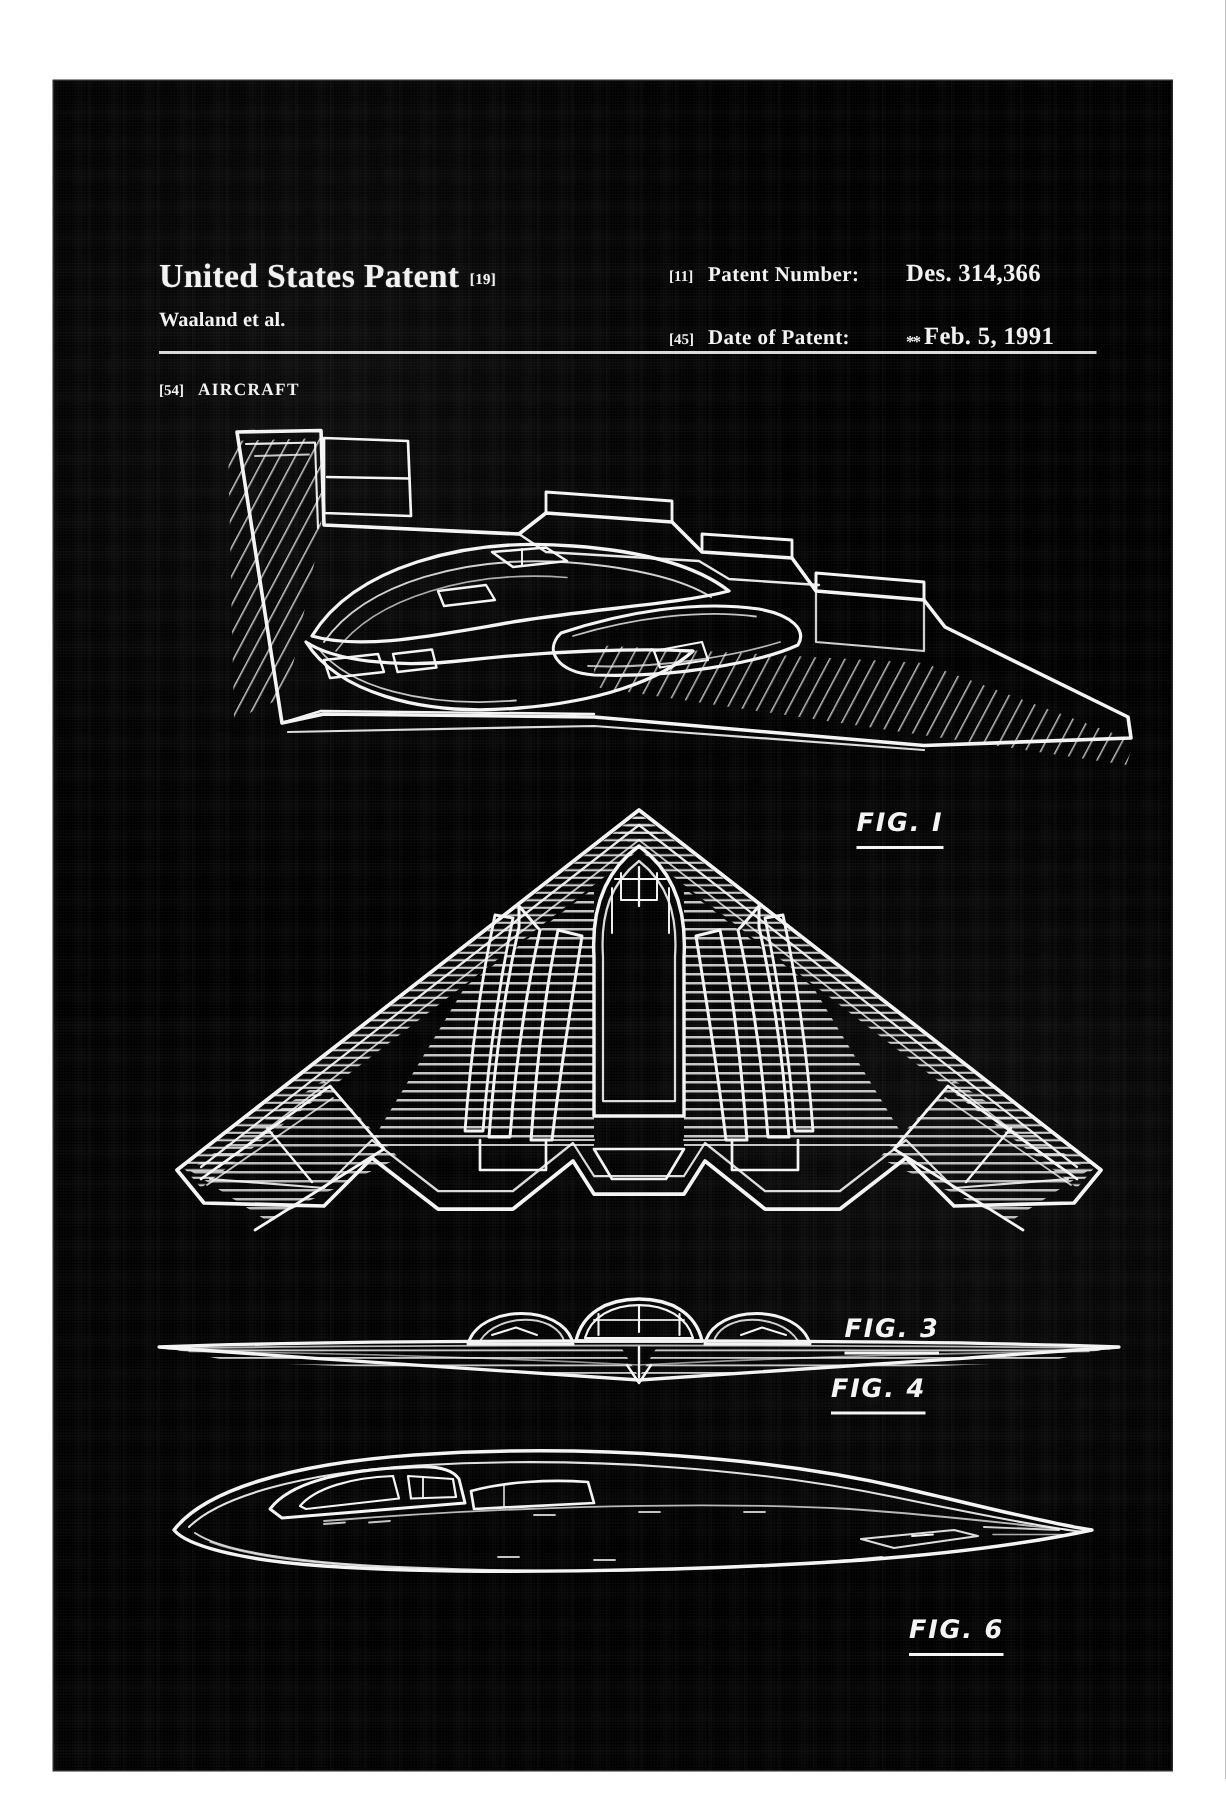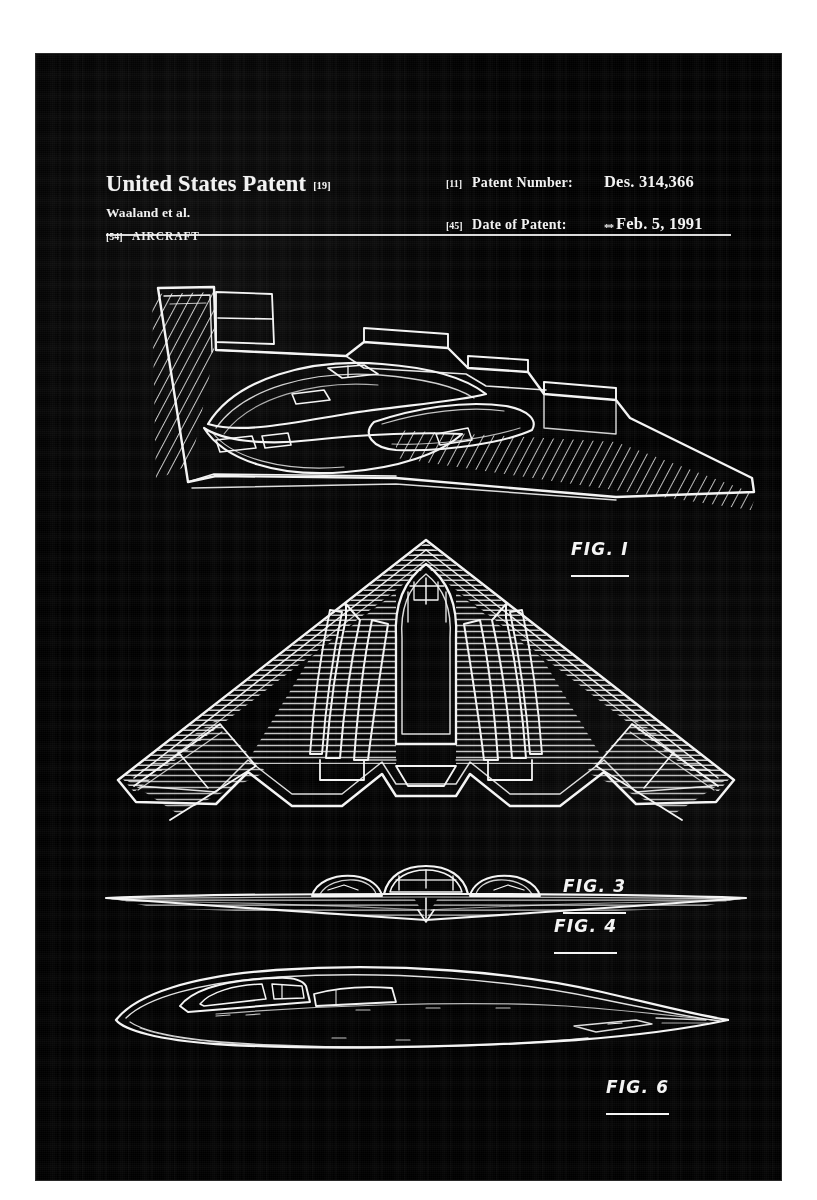--- a/index.html
+++ b/index.html
@@ -53,37 +53,37 @@
   .rowline{display:flex; align-items:baseline; white-space:nowrap;}
   .rowline + .rowline{margin-top:22px;}
   .bk2{font-size:10px; font-weight:bold; width:26px; flex:0 0 26px;}
   .lbl{font-size:14px; font-weight:bold; letter-spacing:.3px; width:132px; flex:0 0 132px;}
   .val{font-size:16.5px; font-weight:bold; letter-spacing:.2px;}
   .dagger{font-size:11px; vertical-align:-2px; margin-right:3px; letter-spacing:-1px;}
 
   .rule{position:absolute; left:70px; top:180px; width:625px; height:2px;
         background:#ededed; opacity:.92;}
 
-  .hdr-bottom{position:absolute; left:70px; top:176px; width:625px; display:flex; color:#f2f2f2;}
+  .hdr-bottom{position:absolute; left:70px; top:200px; width:625px; display:flex; color:#f2f2f2;}
   .hb-left{width:330px; display:flex; align-items:baseline;}
   .hb-right{flex:1; display:flex; align-items:baseline; padding-left:10px;}
   .title54{font-size:11.5px; font-weight:bold; letter-spacing:.9px;}
   .asg-lbl{font-size:11px; font-weight:bold; width:64px; flex:0 0 64px;}
   .asg-val{font-size:11px; line-height:1.32; max-width:205px;}
   .asg-val b{font-weight:bold;}
 
   
   .fig{position:absolute;}
   .fig svg{display:block; overflow:visible;}
   .figlabel{
     position:absolute; color:#f4f4f4;
     font-family:"DejaVu Sans", sans-serif;
     font-style:italic; font-weight:bold; font-size:17px;
     letter-spacing:1.2px; border-bottom:2px solid #f4f4f4;
-    padding-bottom:16px; white-space:nowrap;
+    padding-bottom:5px; white-space:nowrap;
   }
   #fig1-wrap{left:60px; top:228px;}
   #fig1-label{left:535px; top:485px;}
   #fig3-wrap{left:60px; top:480px;}
   #fig3-label{left:527px; top:822px;}
   #fig4-wrap{left:60px; top:800px;}
   #fig4-label{left:518px; top:862px;}
   #fig6-wrap{left:60px; top:900px;}
   #fig6-label{left:570px; top:1023px;}
 </style>

